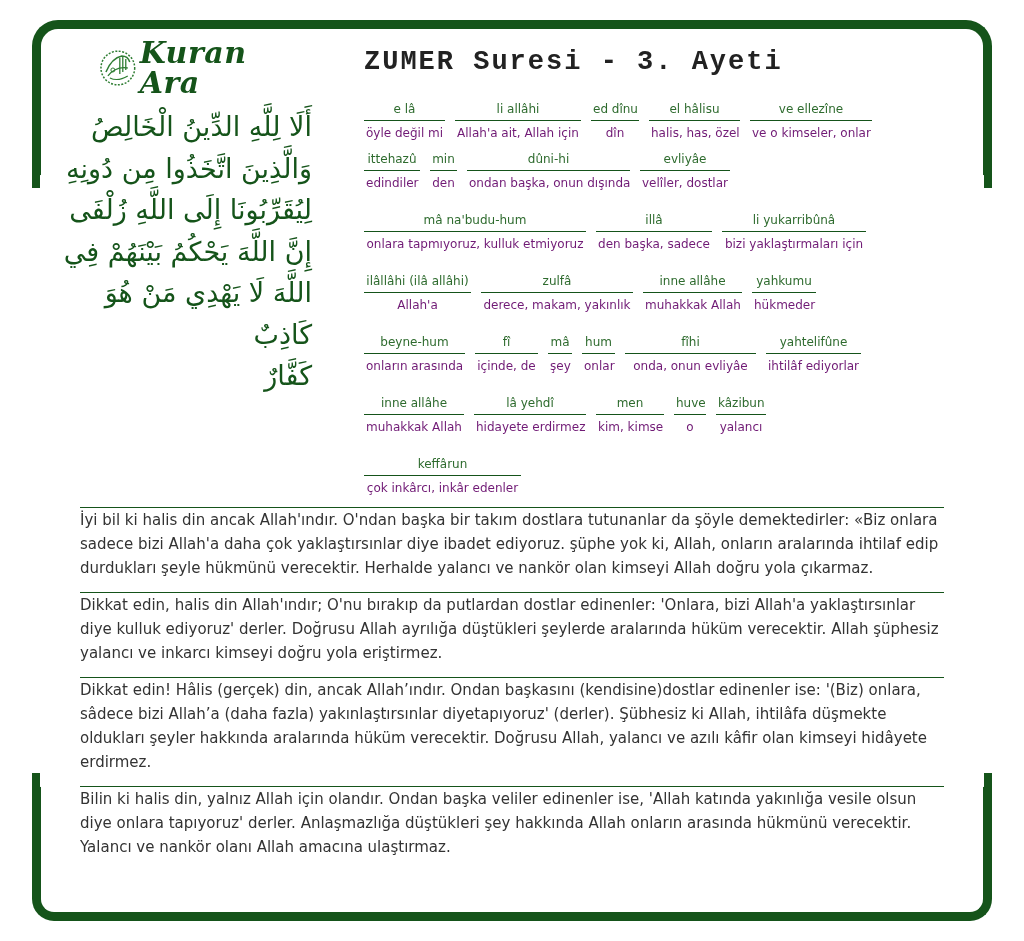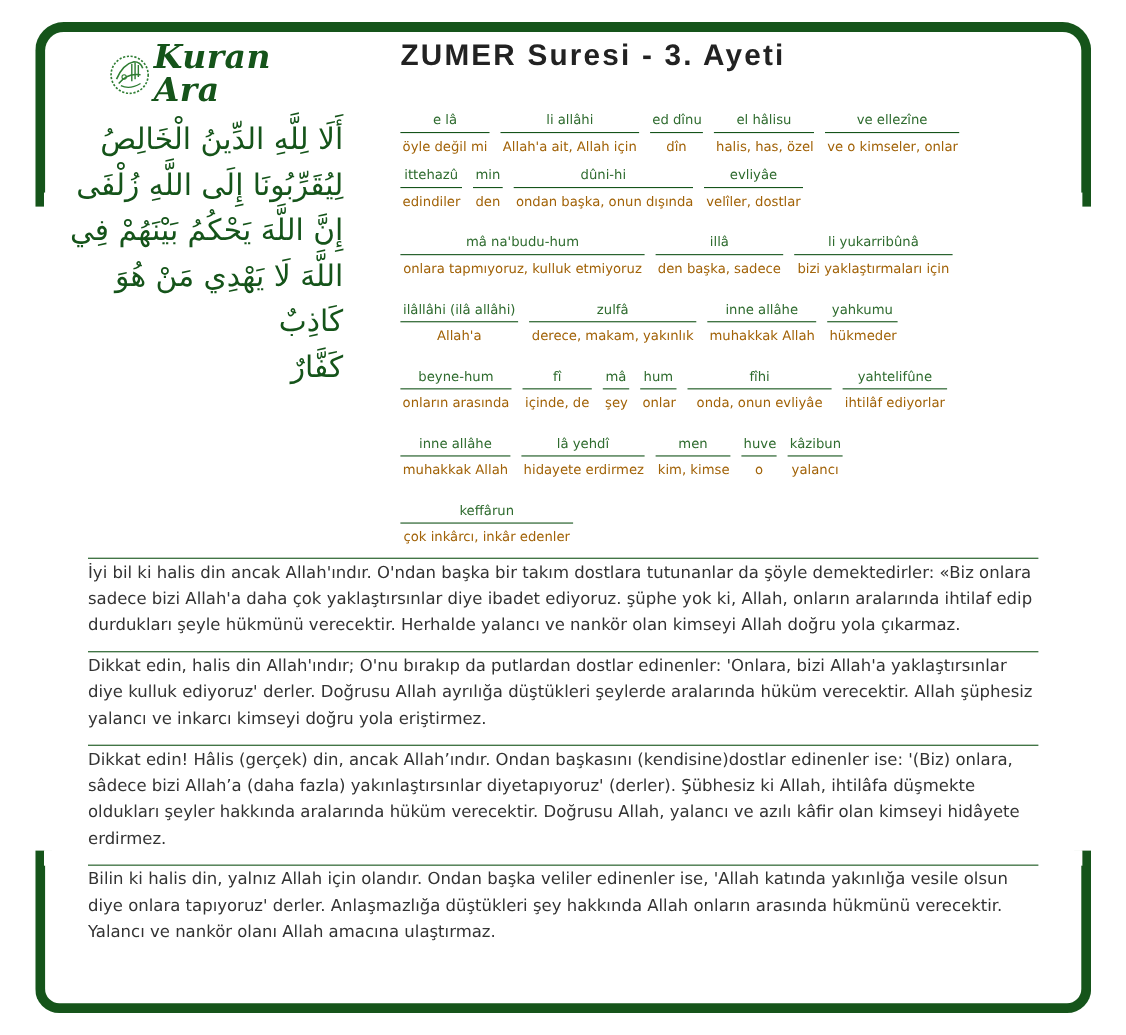--- a/index.html
+++ b/index.html
@@ -40,37 +40,37 @@
     }
     .arabic {
       position: absolute; left: 40px; top: 106px; width: 272px;
       direction: rtl; text-align: right;
       font-family: "DejaVu Sans", sans-serif; font-size: 27px; line-height: 41.5px;
       color: #15541a;
     }
 
     
     .title {
-      position: absolute; left: 364px; top: 35px;
-      font-family: Liberation Sans, sans-serif; font-size: 27px; letter-spacing: 2px;
+      position: absolute; left: 364px; top: 47px;
+      font-family: Liberation Mono, monospace; font-size: 27px; letter-spacing: 2px;
       color: #222222; white-space: nowrap;
     }
 
     
     .words {
       position: absolute; left: 364px; top: 102px; width: 560px;
       display: flex; flex-wrap: wrap; column-gap: 10px; row-gap: 11px;
     }
     .word { display: flex; flex-direction: column; text-align: center; }
     .word-src {
       font-size: 12px; color: #2e6b2e; padding: 0 2px 3px 2px;
       border-bottom: 1.5px solid #15541a; white-space: nowrap; line-height: 15px;
     }
     .word-tr {
-      font-size: 12px; color: #a16207; padding: 5px 2px 0 2px; white-space: nowrap; line-height: 15px;
+      font-size: 12px; color: #701a75; padding: 5px 2px 0 2px; white-space: nowrap; line-height: 15px;
     }
 
     
     .translations { position: absolute; left: 80px; top: 507px; width: 864px; }
     .translation {
       border-top: 1px solid #15541a;
       padding: 0 0 12px 0;
       font-size: 15px; line-height: 24px; color: #333333;
     }
   </style>
@@ -87,20 +87,21 @@
     <path d="M10 28 Q18 18 30 20" fill="none" stroke="#2e7d32" stroke-width="1.3"></path>
     <path d="M22 10 L22 26 M25 9 L25 24 M28 11 L28 22" stroke="#2e7d32" stroke-width="1.3"></path>
     <path d="M12 30 Q20 34 30 28" fill="none" stroke="#2e7d32" stroke-width="1.2"></path>
     <circle cx="15" cy="22" r="2" fill="none" stroke="#2e7d32" stroke-width="1"></circle>
   </svg>
   <span class="logo-text">Kuran Ara</span>
 </div>
 
 <div class="arabic">
   <div>أَلَا لِلَّهِ الدِّينُ الْخَالِصُ</div>
+  <div>وَالَّذِينَ اتَّخَذُوا مِن دُونِهِ</div>
   <div>لِيُقَرِّبُونَا إِلَى اللَّهِ زُلْفَى</div>
   <div>إِنَّ اللَّهَ يَحْكُمُ بَيْنَهُمْ فِي</div>
   <div>اللَّهَ لَا يَهْدِي مَنْ هُوَ كَاذِبٌ</div>
   <div>كَفَّارٌ</div>
 </div>
 
 <h1 class="title">ZUMER Suresi - 3. Ayeti</h1>
 
 <div class="words">
   <div class="word" style="width:81px">

